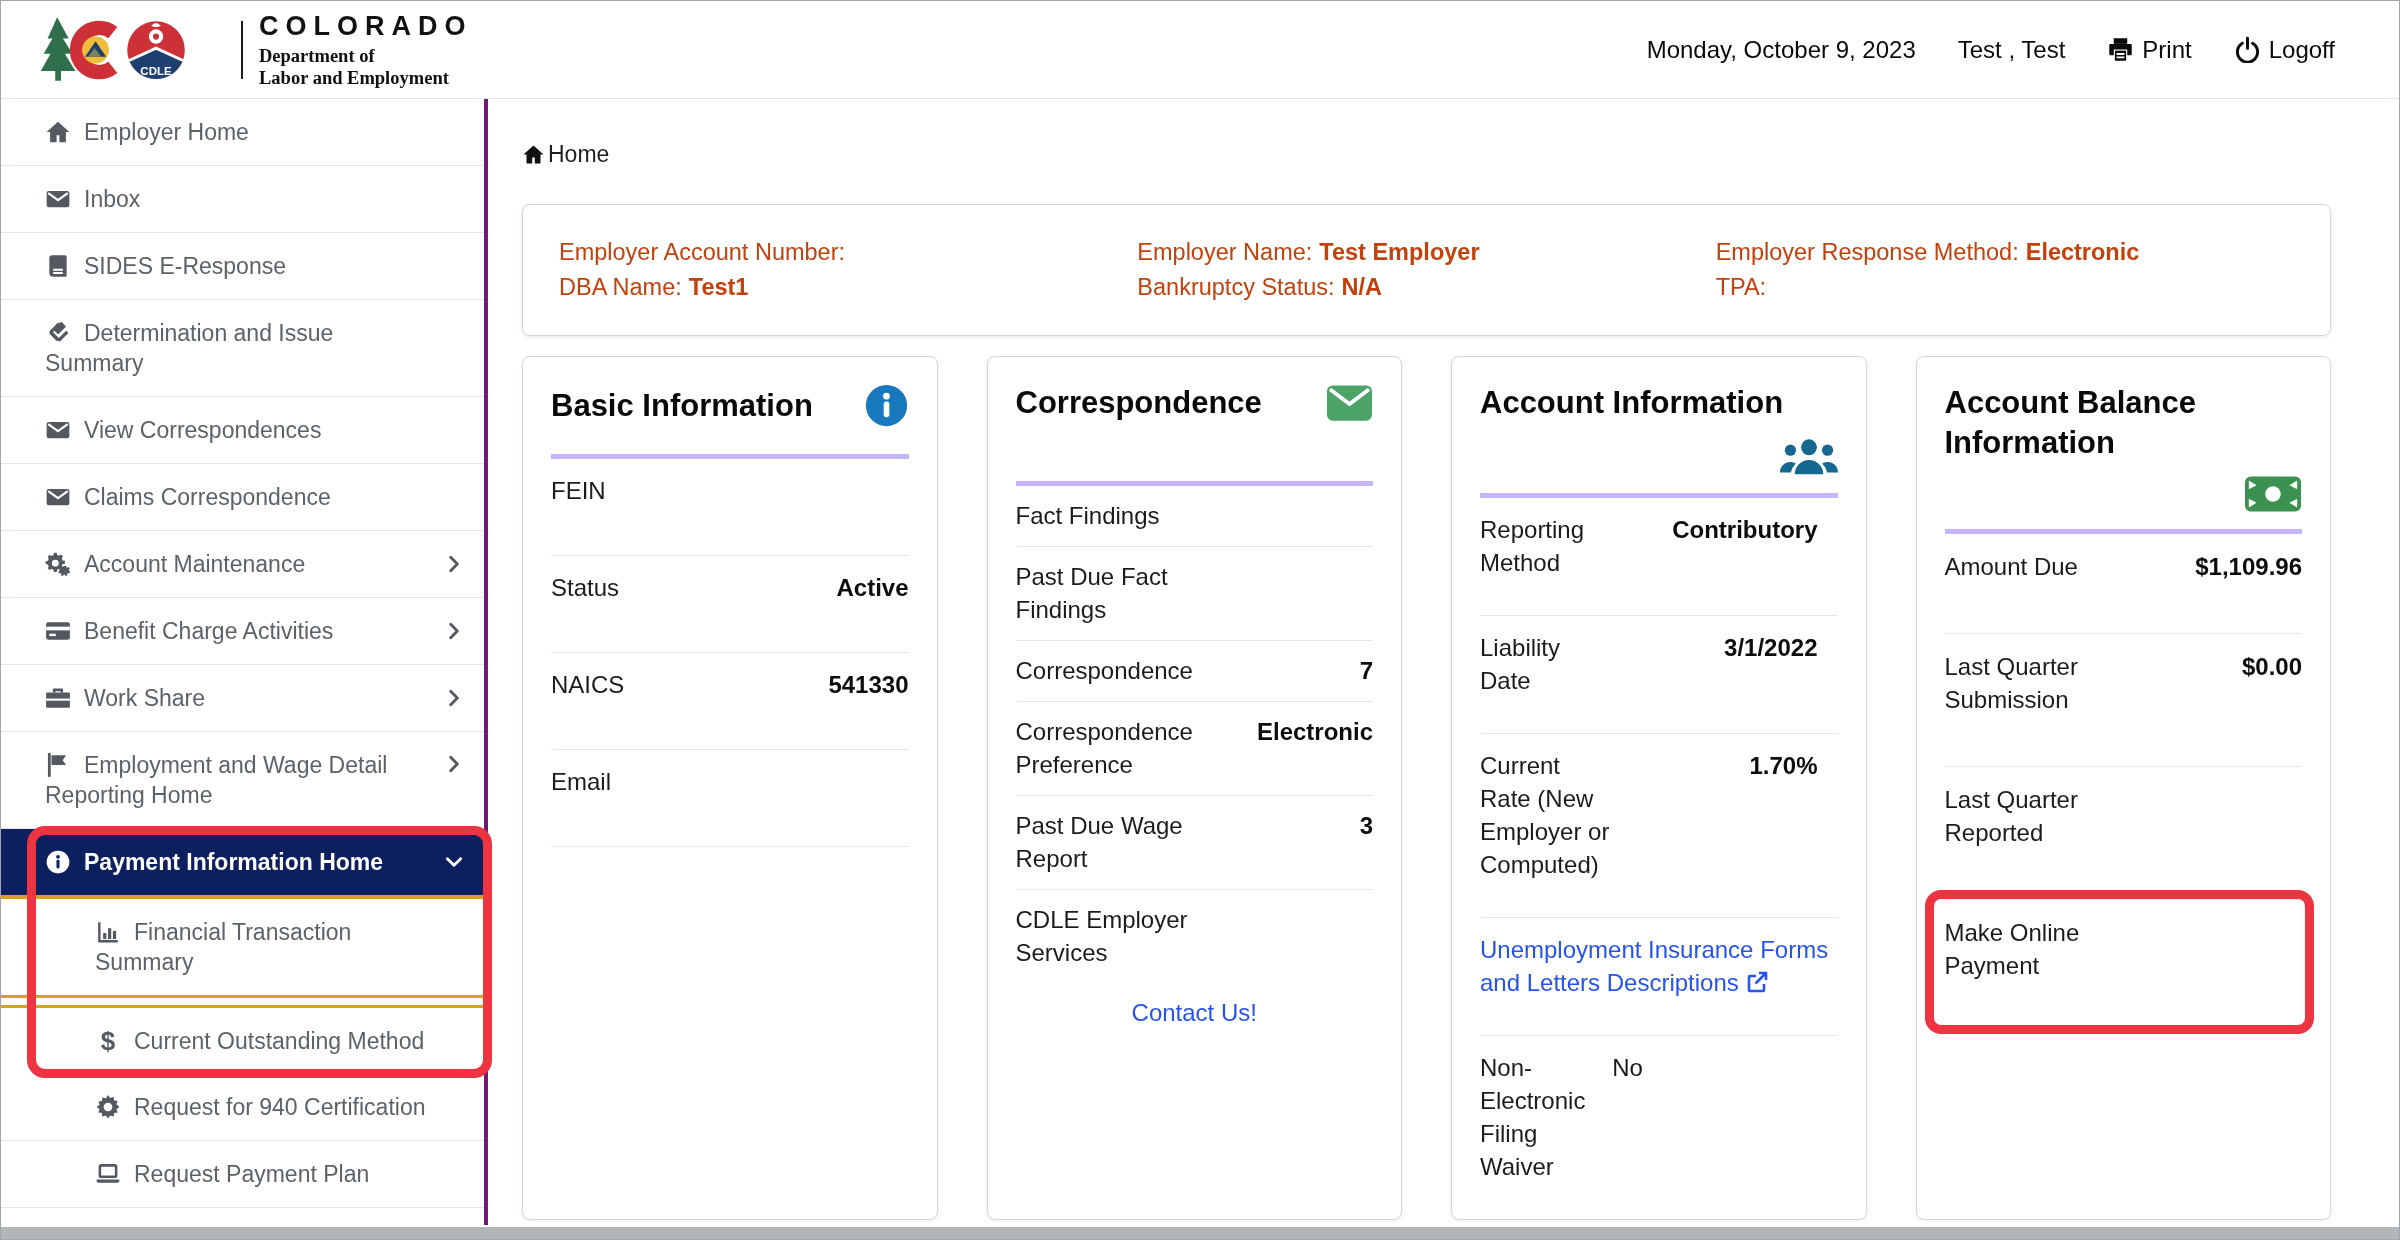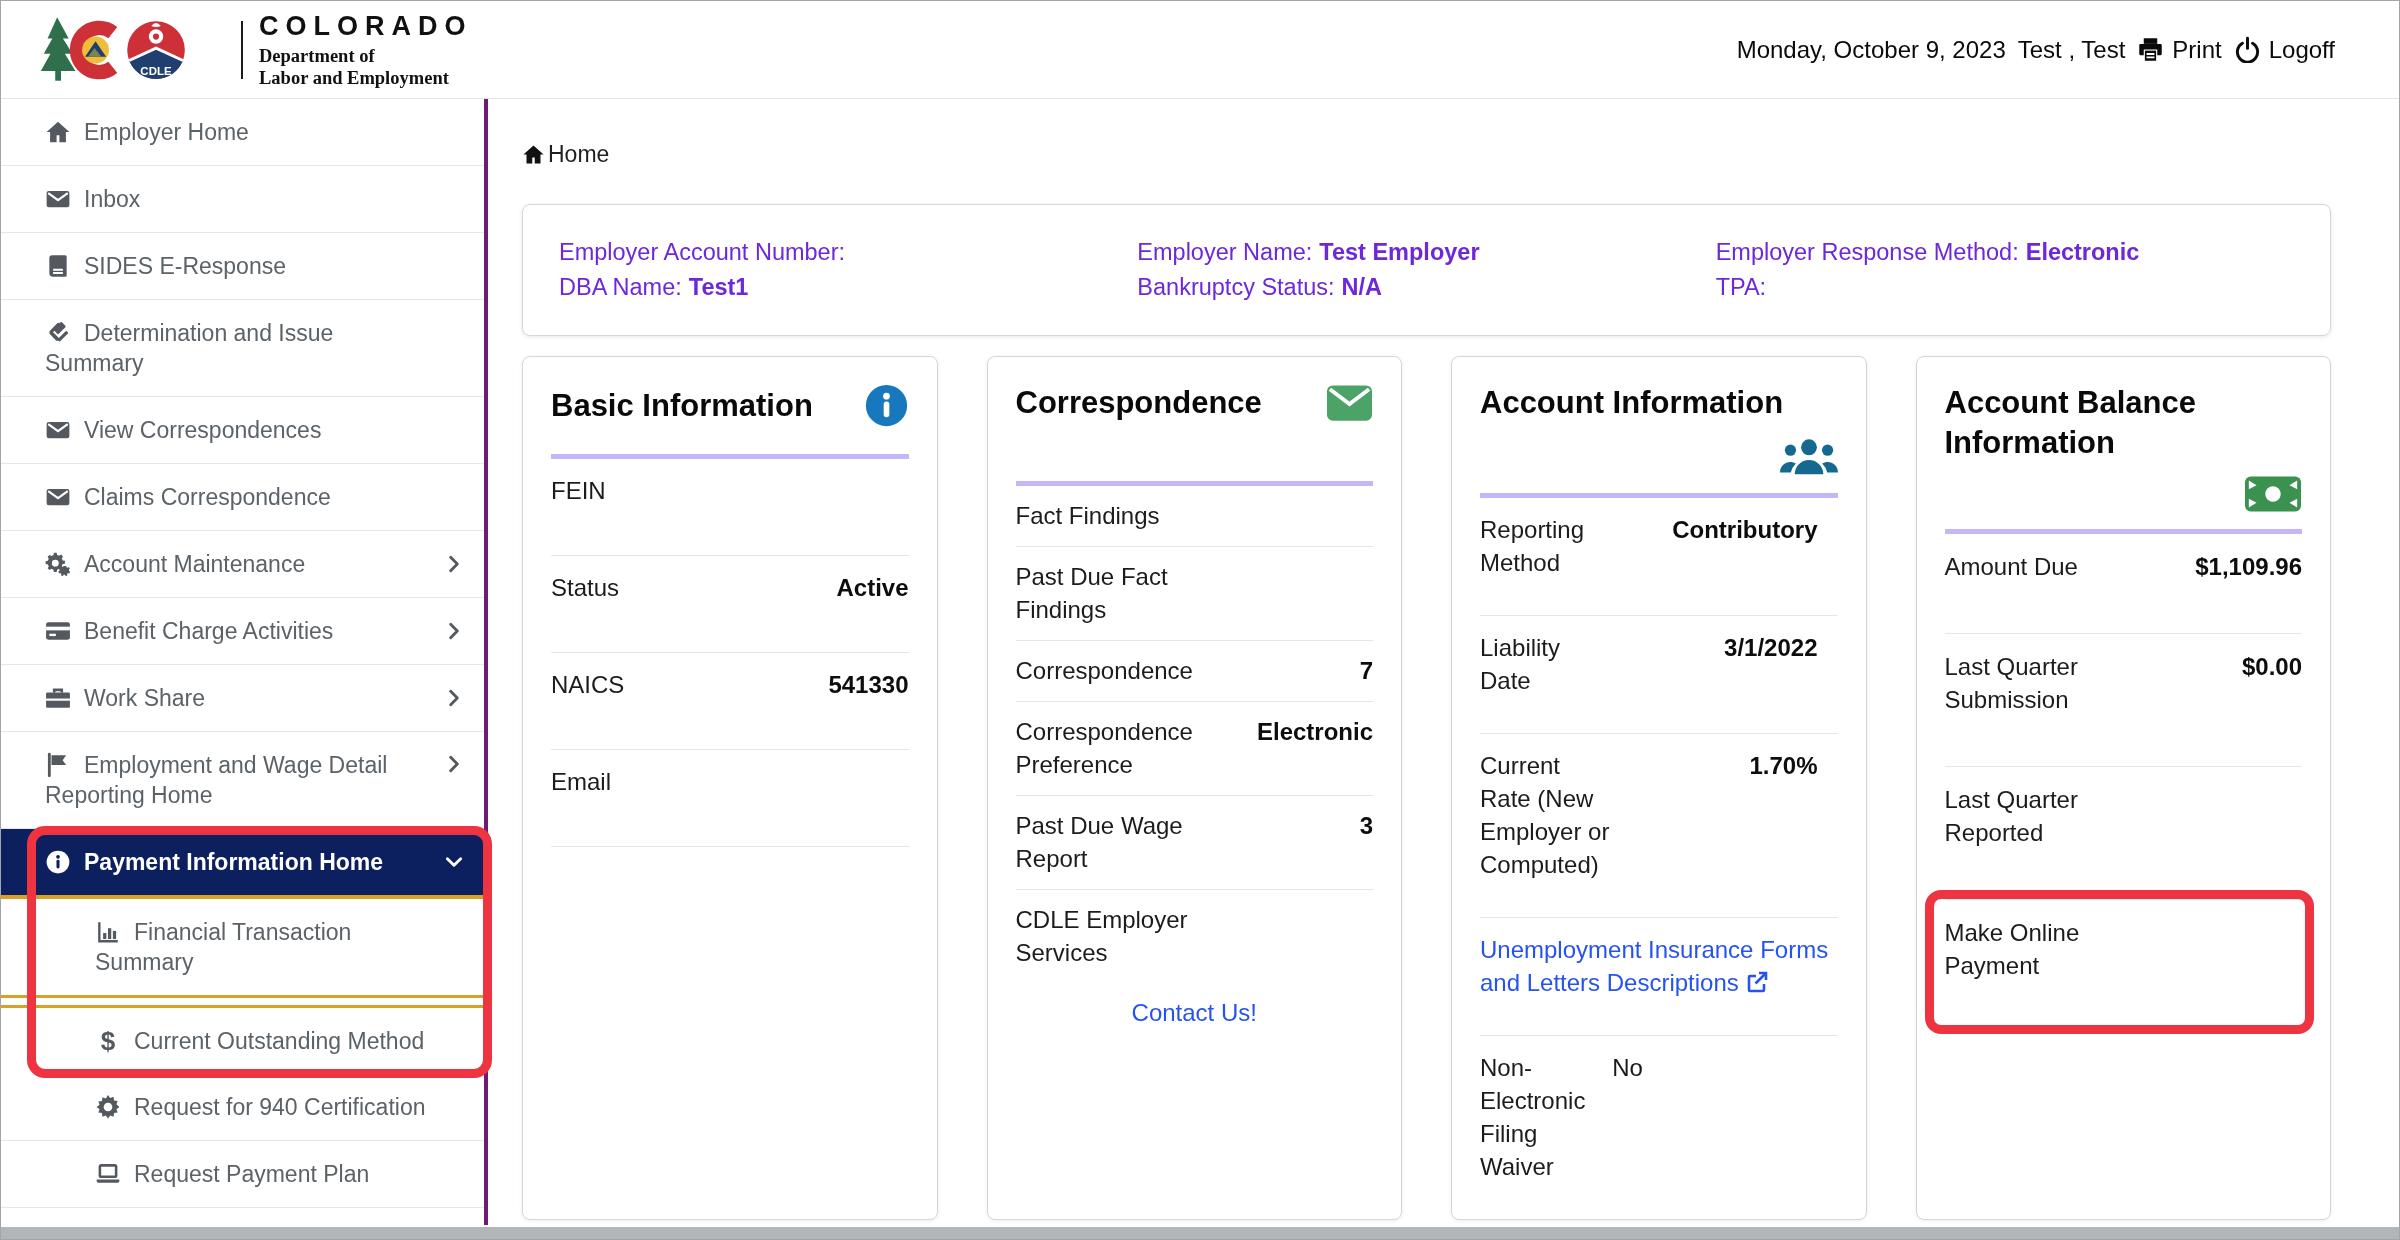--- a/index.html
+++ b/index.html
@@ -9,21 +9,21 @@
     border:1px solid #a2a6aa; overflow:hidden; color:#16181a;
   }
   
   .topbar{ height:98px; display:flex; align-items:center; padding:0 64px 0 36px;
            border-bottom:1px solid #e2e5e8; background:#fff; }
   .logo{ display:flex; align-items:center; }
   .logo-divider{ width:2px; height:58px; background:#1c1c1c; margin:0 16px 0 12px; }
   .brand{ font-size:27px; font-weight:bold; letter-spacing:7px; color:#111; line-height:30px;}
   .dept{ font-family:"Liberation Serif", serif; font-size:18.5px; font-weight:700;
          line-height:22px; color:#111; margin-top:4px;}
-  .top-right{ margin-left:auto; display:flex; align-items:center; gap:12px; font-size:24px; color:#0b0b0b; }
+  .top-right{ margin-left:auto; display:flex; align-items:center; gap:42px; font-size:24px; color:#0b0b0b; }
   .tr-btn{ display:flex; align-items:center; gap:8px; cursor:pointer; }
   .tr-btn svg{ width:27px; height:27px; color:#0b0b0b; }
   
   .body{ display:flex; height:1126px; }
   .sidebar{ width:487px; border-right:4px solid #701a75; background:#fff; position:relative; flex:none;}
   .sb-item{ position:relative; font-size:23px; color:#5b6268; line-height:30px;
             padding:18px 52px 18px 44px; border-bottom:1px solid #e4e7ea; cursor:pointer; background:#fff;}
   .sb-item .icon{ display:inline-block; vertical-align:-5px; margin-right:13px; }
   .sb-item .icon svg{ width:26px; height:26px; color:#54595f; display:block;}
   .chev{ position:absolute; right:20px; top:50%; transform:translateY(-50%); }
@@ -38,21 +38,21 @@
   .hl-wrap{ position:relative; }
   .hl-wrap::after{ content:""; position:absolute; top:-3px; bottom:-4px; left:26px; right:-8px;
                    border:9px solid #ee3441; border-radius:18px; pointer-events:none; z-index:6; }
   
   .main{ flex:1; padding:42px 68px 0 34px; background:#fff; }
   .breadcrumb{ display:flex; align-items:center; gap:3px; font-size:23px; color:#1d1f21; cursor:pointer; width:max-content;}
   .breadcrumb svg{ width:23px; height:23px; color:#111; }
   .infobar{ margin-top:36px; border:1px solid #d4d7da; border-radius:8px;
             box-shadow:0 1px 4px rgba(0,0,0,.10); padding:30px 36px;
             display:grid; grid-template-columns:1fr 1fr 1fr; font-size:23.5px; }
-  .ib-line{ line-height:35px; color:#6d28d9; }
+  .ib-line{ line-height:35px; color:#c2410c; }
   .ib-line b{ margin-left:7px; }
   
   .cards{ margin-top:20px; display:grid; grid-template-columns:repeat(4,1fr); gap:49px; height:864px; }
   .card{ border:1px solid #d4d7da; border-radius:8px; background:#fff;
          box-shadow:0 1px 4px rgba(0,0,0,.07); padding:0 28px; overflow:hidden; }
   .card-title{ font-size:31px; font-weight:bold; color:#0a0a0a; line-height:40px; }
   .ch-flex{ display:flex; align-items:center; justify-content:space-between; padding-top:26px; }
   .ch-flex.pb1{ padding-bottom:26px;gap:48px; } .ch-flex.pb2{ padding-bottom:58px; }
   .ch-block{ padding-top:26px; }
   .icon-row{ display:flex; justify-content:flex-end; padding:12px 0 16px; }

